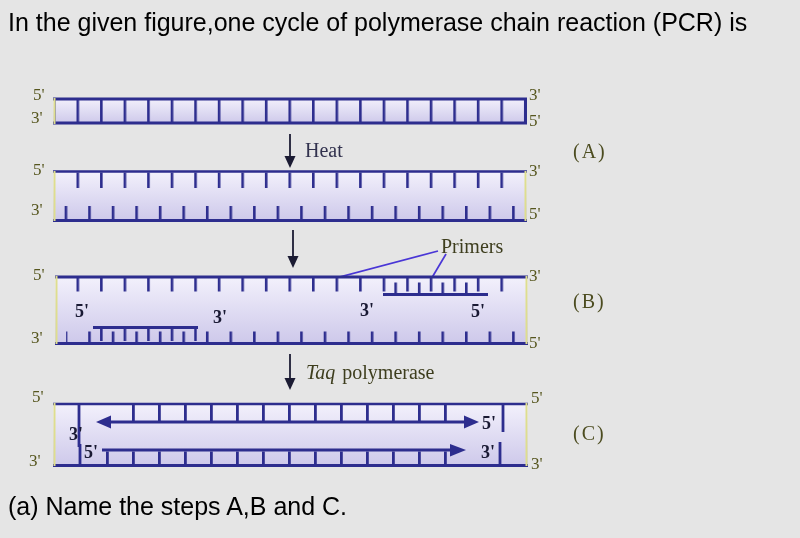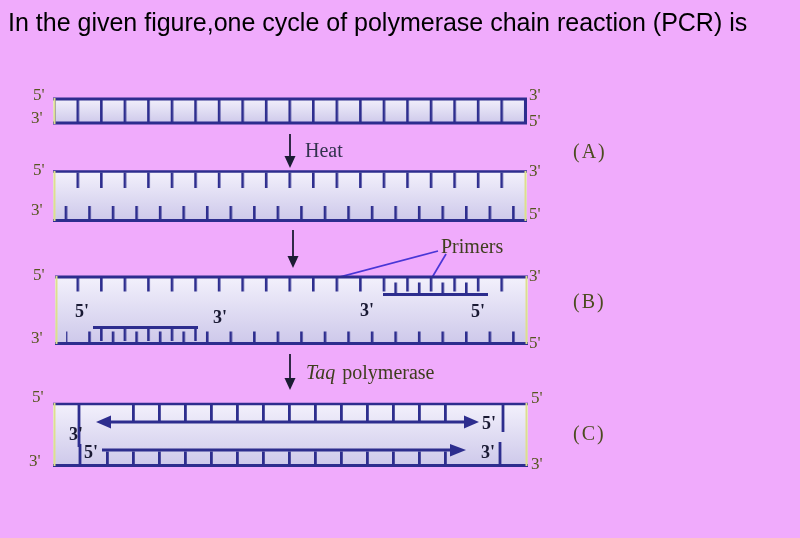--- a/index.html
+++ b/index.html
@@ -1,17 +1,17 @@
 <!DOCTYPE html>
 <html><head>
 <meta charset="utf-8">
 <style>
   html,body { margin:0; padding:0; background:#ffffff; }
   .page {
-    position:relative; width:800px; height:538px; background:#f0abfc;
+    position:relative; width:800px; height:538px; background:#e5e5e5;
     font-family:"Liberation Sans", sans-serif; overflow:hidden;
   }
   .qtext {
     position:absolute; left:8px; color:#000000;
     font-size:25px; line-height:33px; letter-spacing:0px;
   }
   #intro { top:6px; }
   #parta { top:490px; }
   svg text {
     font-family:"Liberation Serif", serif;
@@ -148,14 +148,15 @@
       <text class="inner" x="481" y="458">3'</text>
 
       <text class="edge" x="32" y="402">5'</text>
       <text class="edge" x="531" y="403">5'</text>
       <text class="edge" x="29" y="466">3'</text>
       <text class="edge" x="531" y="469">3'</text>
       <text class="tag" x="573" y="440">(C)</text>
     </g>
   </svg>
 
+  <div id="parta" class="qtext">(a) Name the steps A,B and C.</div>
 
 </div>
 
 </body></html>

